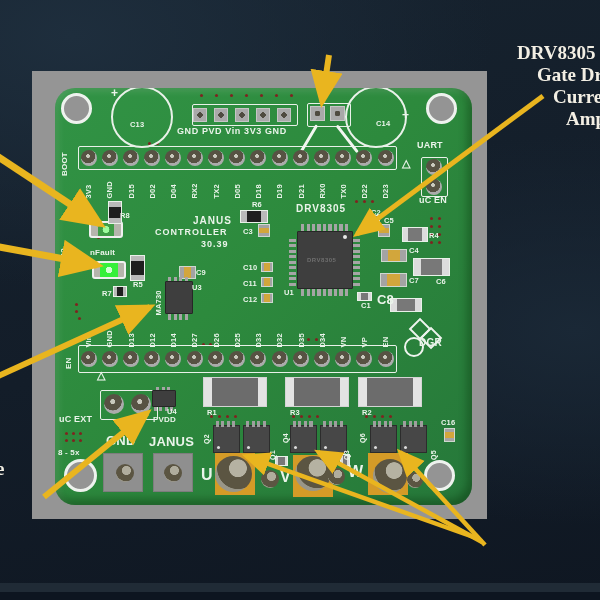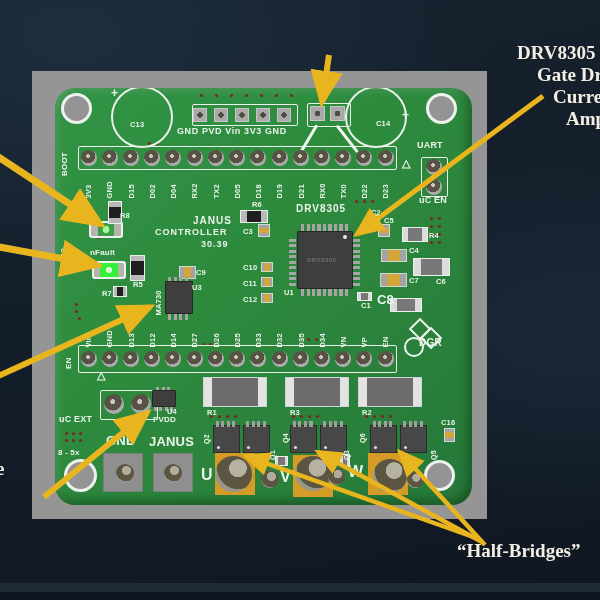--- a/index.html
+++ b/index.html
@@ -334,19 +334,18 @@
       <line x1="485" y1="545" x2="400" y2="452" stroke="#E9B51F" stroke-width="4.5" marker-end="url(#ah)"></line>
     </svg>
 
   <div class="ann a-top">
   </div>
   <div class="ann a-r1">DRV8305</div>
   <div class="ann a-r2">Gate Dri</div>
   <div class="ann a-r3">Curre</div>
   <div class="ann a-r4">Amp</div>
   <div class="ann a-mos">
-    <div>“Half-Bridges”</div>
   </div>
   <div class="ann a-frag">e</div>
 
   <div class="band" style="top:583px;height:9px;background:#202b36;"></div>
   <div class="band" style="top:592px;height:8px;background:#0d1520;"></div>
 </div>
 
 </body></html>

